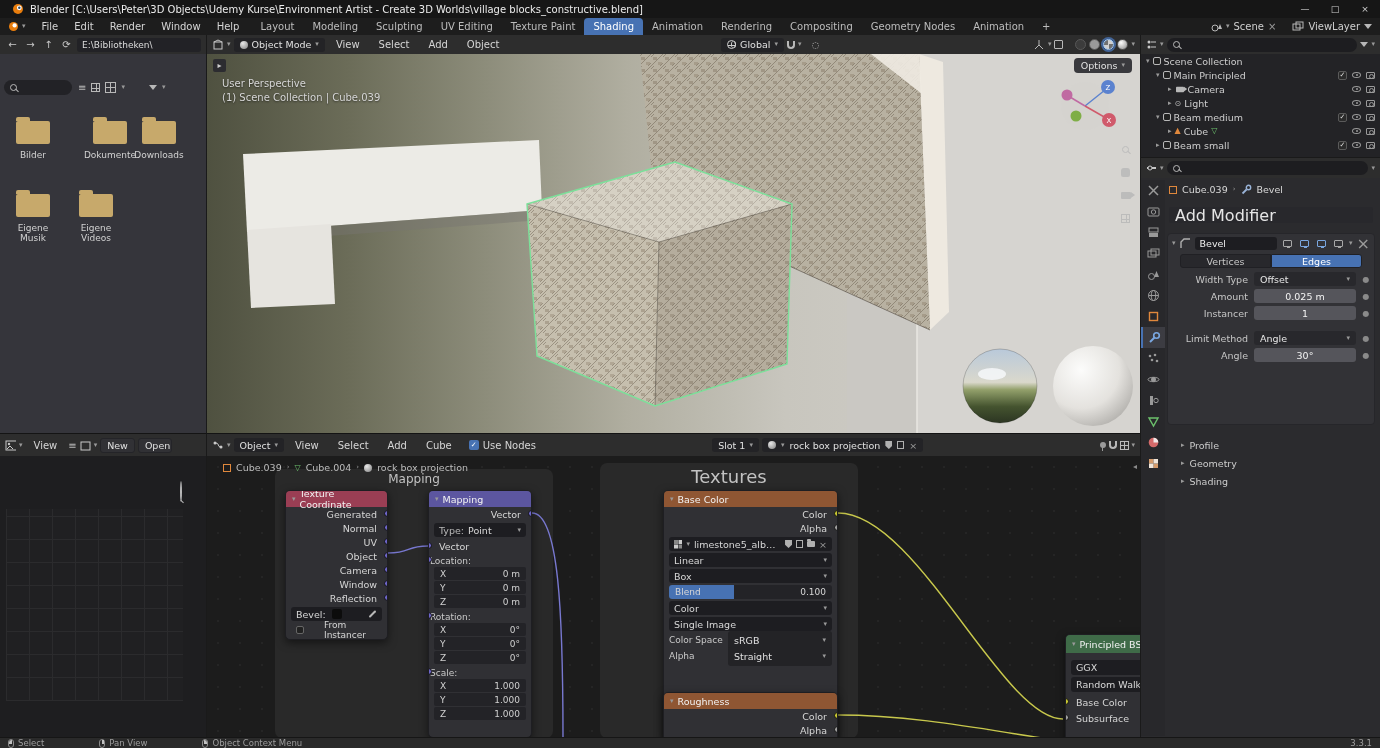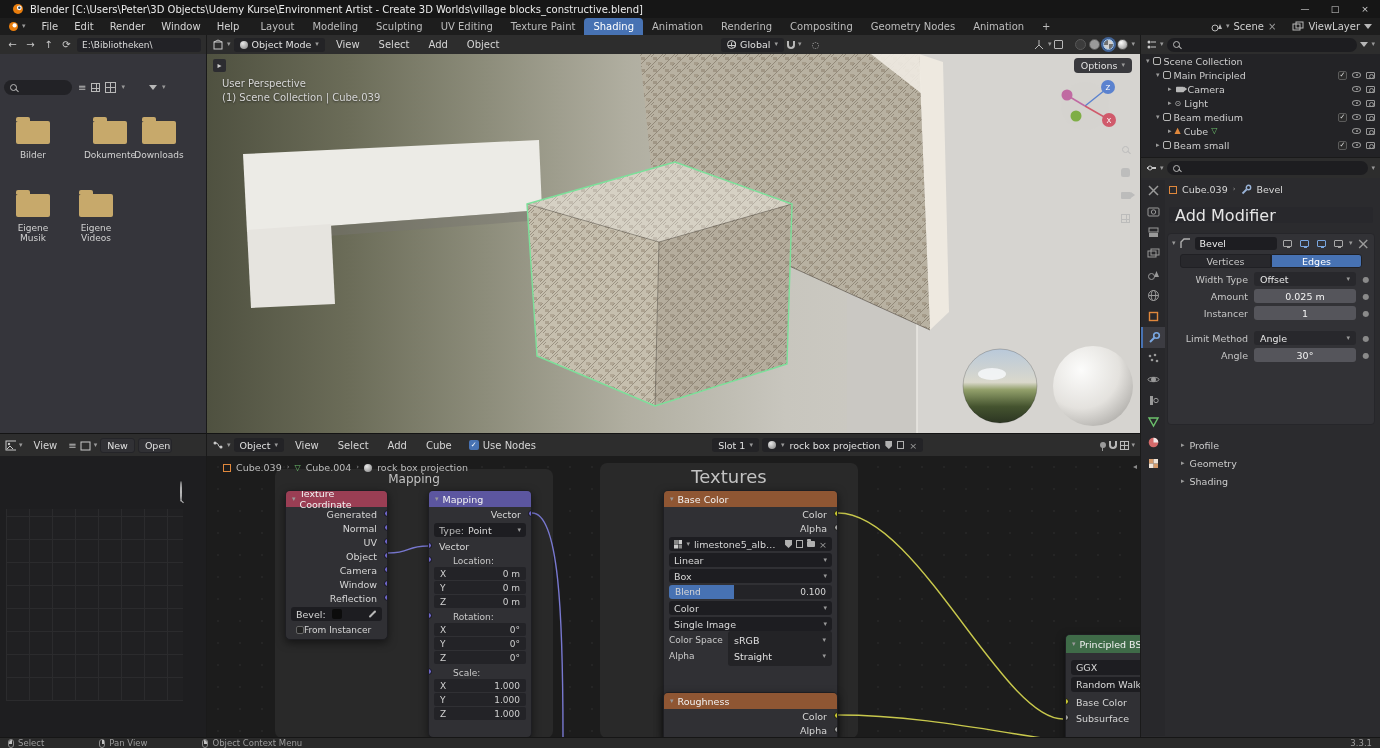--- a/index.html
+++ b/index.html
@@ -127,21 +127,21 @@
 .node-h{height:16px;display:flex;align-items:center;gap:4px;padding:0 6px;color:#f2f2f2;font-size:9.5px}
 .sock{position:absolute;width:7px;height:7px;border-radius:50%;border:1px solid #101010;z-index:4}
 .sock.r{right:-4px;top:3px}
 .sock.l{left:-4px;top:3px}
 .sk-vec{background:#6e66c9}.sk-col{background:#c8c832}.sk-gr{background:#9f9f9f}
 .nrow{position:relative;height:14px;display:flex;align-items:center;padding:0 10px}
 .nrow.out{justify-content:flex-end}
 .nfield{background:#1d1d21;border-radius:3px;height:14px;margin:2px 5px;display:flex;align-items:center;padding:0 5px;gap:4px;color:#d8d8d8;white-space:nowrap;overflow:hidden}
 .vrow{background:#232327;height:13px;margin:0 5px 1px;display:flex;align-items:center;padding:0 6px;font-size:9px;color:#d0d0d0;border-radius:2px}
 .vrow .v{margin-left:auto}
-.glabel{padding:3px 24px 1px;font-size:9px;color:#c9c9c9;position:relative}
+.glabel{padding:3px 1px 1px;font-size:9px;color:#c9c9c9;position:relative}
 .slider{position:relative;background:#232327;border-radius:3px;height:14px;margin:2px 5px;display:flex;align-items:center;padding:0 6px;overflow:hidden;font-size:9px}
 .slider .fill{position:absolute;left:0;top:0;bottom:0;width:40%;background:#4772b3}
 .slider span{position:relative}
 .slider .v{margin-left:auto}
 .half{display:flex;align-items:center;gap:4px;margin:2px 5px;height:14px}
 .half .lab{width:55px;font-size:9px;color:#c9c9c9;flex:none}
 .half .dd{flex:1;height:19px}
 #noodles{position:absolute;left:0;top:0;z-index:2}
 
 
@@ -797,21 +797,21 @@
       </div>
     <div class="nrow out">
         <span>Reflection</span>
         <span class="sock r sk-vec"></span>
       </div>
     <div class="nfield">
         <span>Bevel:</span>
         <span style="width:10px;height:10px;background:#0c0c0c;border-radius:2px;margin-left:2px"></span>
         <span class="i-drop" style="margin-left:auto"></span>
       </div>
-    <div class="nrow" style="gap:0">
+    <div class="nrow" style="gap:20px">
         <span class="i-box"></span>
         <span style="font-size:9px">From Instancer</span>
       </div>
   </div>
 
   <div class="node" style="left:221px;top:56px;width:104px;height:248px">
     <div class="node-h" style="background:#5c56a0">
         <span class="car">▾</span>
         <span>Mapping</span>
       </div>

